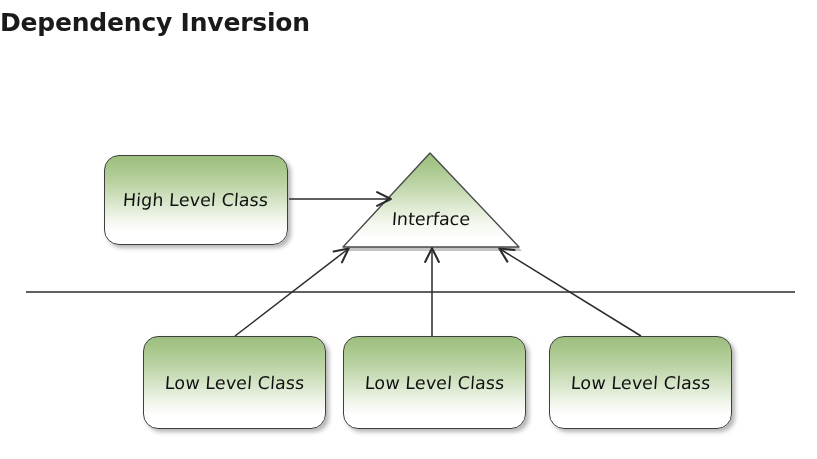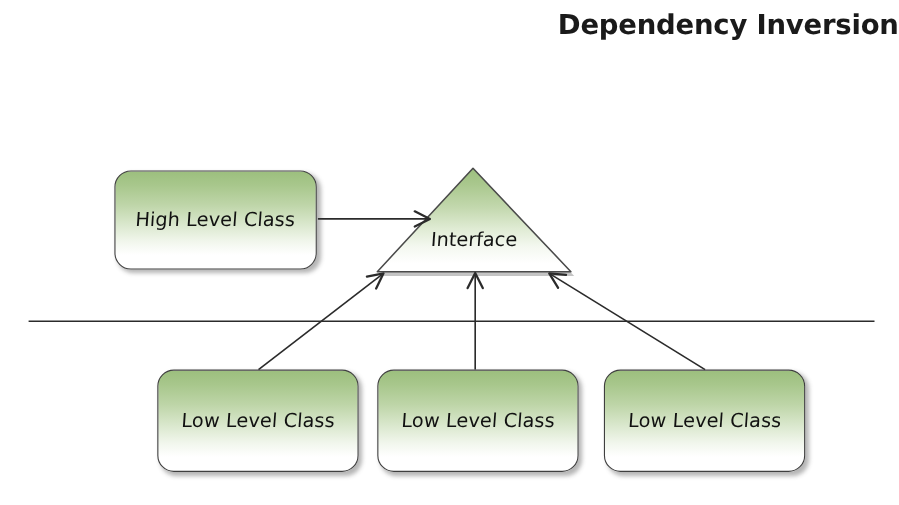--- a/index.html
+++ b/index.html
@@ -21,21 +21,21 @@
     top: 0;
     width: 817px;
     height: 459px;
   }
 
   .page-title {
     position: absolute;
     left: 0;
     top: 8px;
     width: 817px;
-    text-align: right;
+    text-align: left;
     font-family: "DejaVu Sans", sans-serif;
     font-weight: bold;
     font-size: 25px;
     letter-spacing: -0.2px;
     color: #1a1a1a;
     white-space: nowrap;
   }
 
   
   .class-box {

